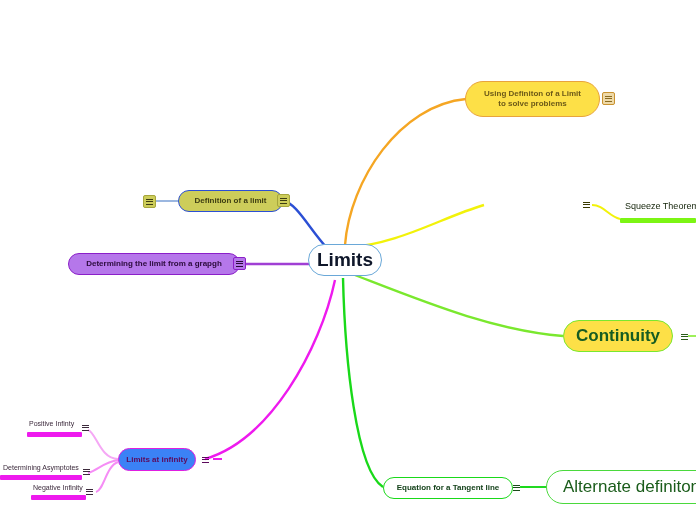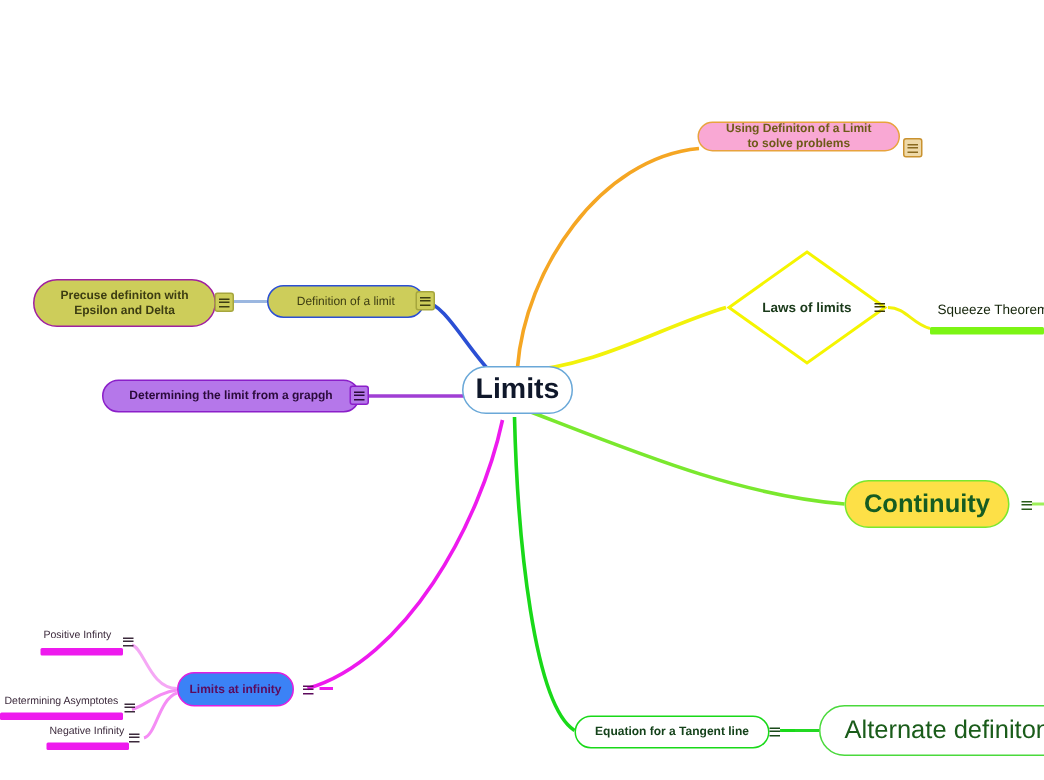--- a/index.html
+++ b/index.html
@@ -127,37 +127,31 @@
     <path d="M 213,459 L 222,459" fill="none" stroke="#ee1aee" stroke-width="2"></path>
 
     <path d="M 521,487 L 530,487" fill="none" stroke="#19d919" stroke-width="2"></path>
   </svg>
 
   <div class="node rounded" style="left:308px; top:244px; width:74px; height:32px; background:#ffffff;
               border:1.6px solid #6aa8d8; font-size:19px; font-weight:bold; color:#0f172a;">
     <span>Limits</span>
   </div>
 
-  <div class="node rounded" style="left:465px; top:81px; width:135px; height:20px; background:#f9a8d4;
+  <div class="node rounded" style="left:465px; top:81px; width:135px; height:36px; background:#fde047;
               border:1.4px solid #e8a33d; font-size:8px; font-weight:bold; color:#6d5a18;">
     <span>Using Definiton of a Limit
 to solve problems</span>
   </div>
   <div class="handle" style="left:602px; top:92px; background:#eed9a8; border:1px solid #c9922f;">
     <i style="background:#8a6b20"></i>
       <i style="background:#8a6b20"></i>
       <i style="background:#8a6b20"></i>
   </div>
 
-  <div class="diamond-wrap" style="left:484px; top:166px; width:108px; height:78px;">
-    <svg width="108" height="78" viewBox="0 0 108 78" xmlns="http://www.w3.org/2000/svg">
-      <polygon points="54,2 106,39 54,76 2,39" fill="#ffffff" stroke="#f5f500" stroke-width="2"></polygon>
-    </svg>
-    <span class="dlabel">Laws of limits</span>
-  </div>
   <div class="handle plain" style="left:580px; top:198px;">
     <i style="background:#3a3a00"></i>
       <i style="background:#3a3a00"></i>
       <i style="background:#3a3a00"></i>
   </div>
 
   <div class="plaintext" style="left:625px; top:201px; font-size:9px; font-weight:normal; color:#14240a;">
     <span>Squeeze Theorem</span>
   </div>
   <div class="bar" style="left:620px; top:218px; width:76px; background:#7cf514;"></div>
@@ -182,34 +176,29 @@
               border:1.4px solid #19d919; font-size:8px; font-weight:bold; color:#14421a;justify-content:center;">
     <span>Equation for a Tangent line</span>
   </div>
   <div class="handle plain" style="left:510px; top:481px;">
     <i style="background:#1a4a1a"></i>
       <i style="background:#1a4a1a"></i>
       <i style="background:#1a4a1a"></i>
   </div>
 
   <div class="node rounded" style="left:178px; top:190px; width:105px; height:22px; background:#cdcd5a;
-              border:1.5px solid #2b4fd4; font-size:8px; font-weight:normal; color:#3d3d12;">
+              border:1.5px solid #2b4fd4; font-size:8px; font-weight:bold; color:#3d3d12;">
     <span>Definition of a limit</span>
   </div>
   <div class="handle" style="left:277px; top:194px; background:#cdcd5a; border:1px solid #a6a63c;">
     <i style="background:#3d3d12"></i>
       <i style="background:#3d3d12"></i>
       <i style="background:#3d3d12"></i>
   </div>
 
-  <div class="node rounded" style="left:22px; top:186px; width:122px; height:32px; background:#cdcd5a;
-              border:1.5px solid #a020a0; font-size:8px; font-weight:bold; color:#3d3d12;">
-    <span>Precuse definiton with
-Epsilon and Delta</span>
-  </div>
   <div class="handle" style="left:143px; top:195px; background:#cdcd5a; border:1px solid #a6a63c;">
     <i style="background:#3d3d12"></i>
       <i style="background:#3d3d12"></i>
       <i style="background:#3d3d12"></i>
   </div>
 
   <div class="node rounded" style="left:68px; top:253px; width:172px; height:22px; background:#b577ea;
               border:1.5px solid #8b1fc9; font-size:8px; font-weight:bold; color:#2a0a3a;">
     <span>Determining the limit from a grapgh</span>
   </div>

